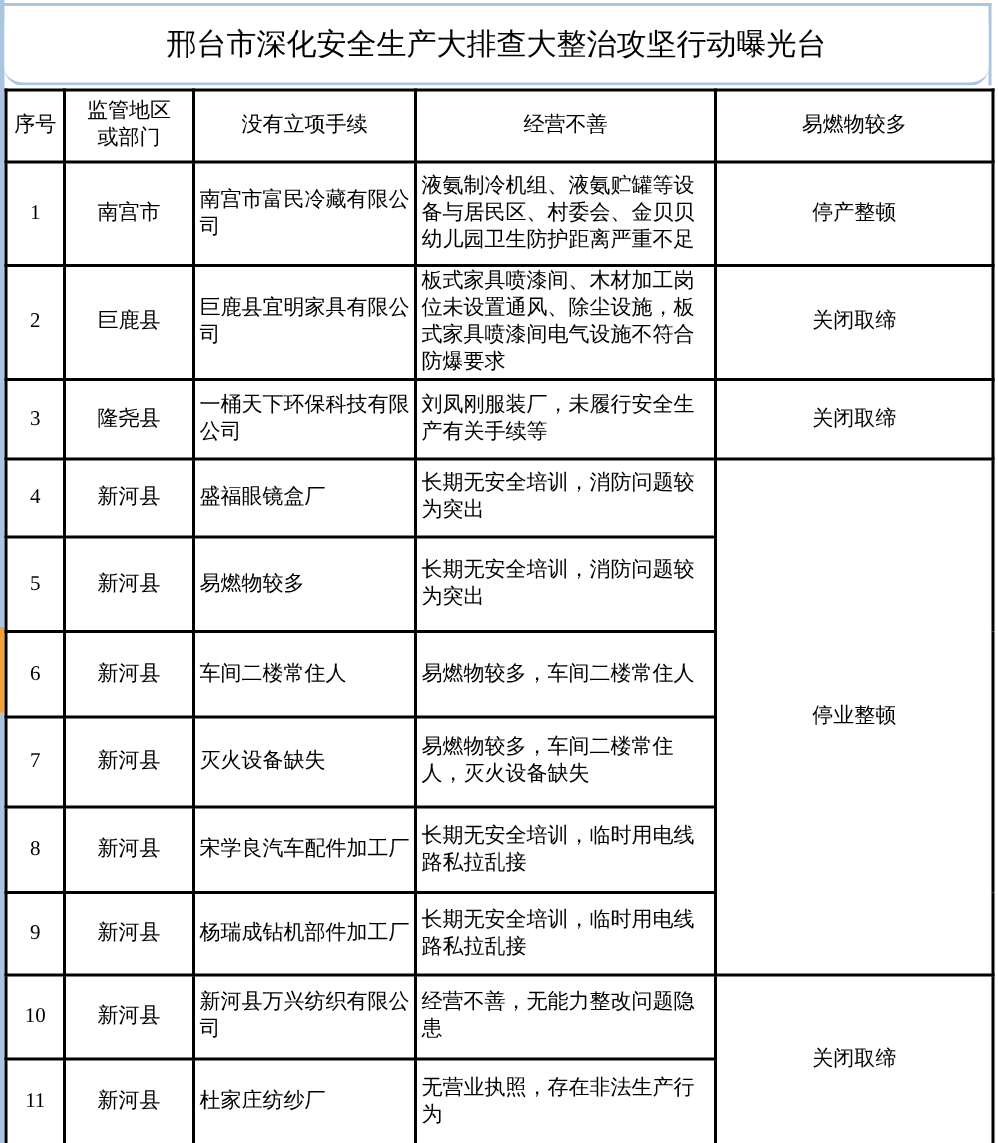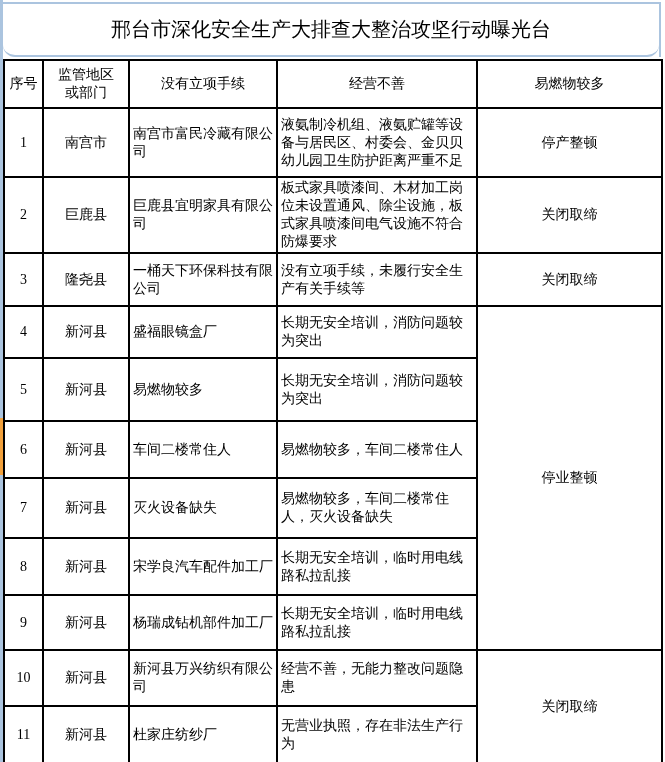--- a/index.html
+++ b/index.html
@@ -125,21 +125,21 @@
         <td class="c">2</td>
         <td class="c">巨鹿县</td>
         <td class="l">巨鹿县宜明家具有限公司</td>
         <td class="l">板式家具喷漆间、木材加工岗位未设置通风、除尘设施，板式家具喷漆间电气设施不符合防爆要求</td>
         <td class="c">关闭取缔</td>
       </tr>
       <tr class="r2">
         <td class="c">3</td>
         <td class="c">隆尧县</td>
         <td class="l">一桶天下环保科技有限公司</td>
-        <td class="l">没有立项手续，未履行安全生产有关手续等</td>
+        <td class="l">刘凤刚服装厂，未履行安全生产有关手续等</td>
         <td class="c">关闭取缔</td>
       </tr>
       <tr class="r3">
         <td class="c">4</td>
         <td class="c">新河县</td>
         <td class="l">盛福眼镜盒厂</td>
         <td class="l">长期无安全培训，消防问题较为突出</td>
         <td class="c" rowspan="6">停业整顿</td>
       </tr>
       <tr class="r4">

